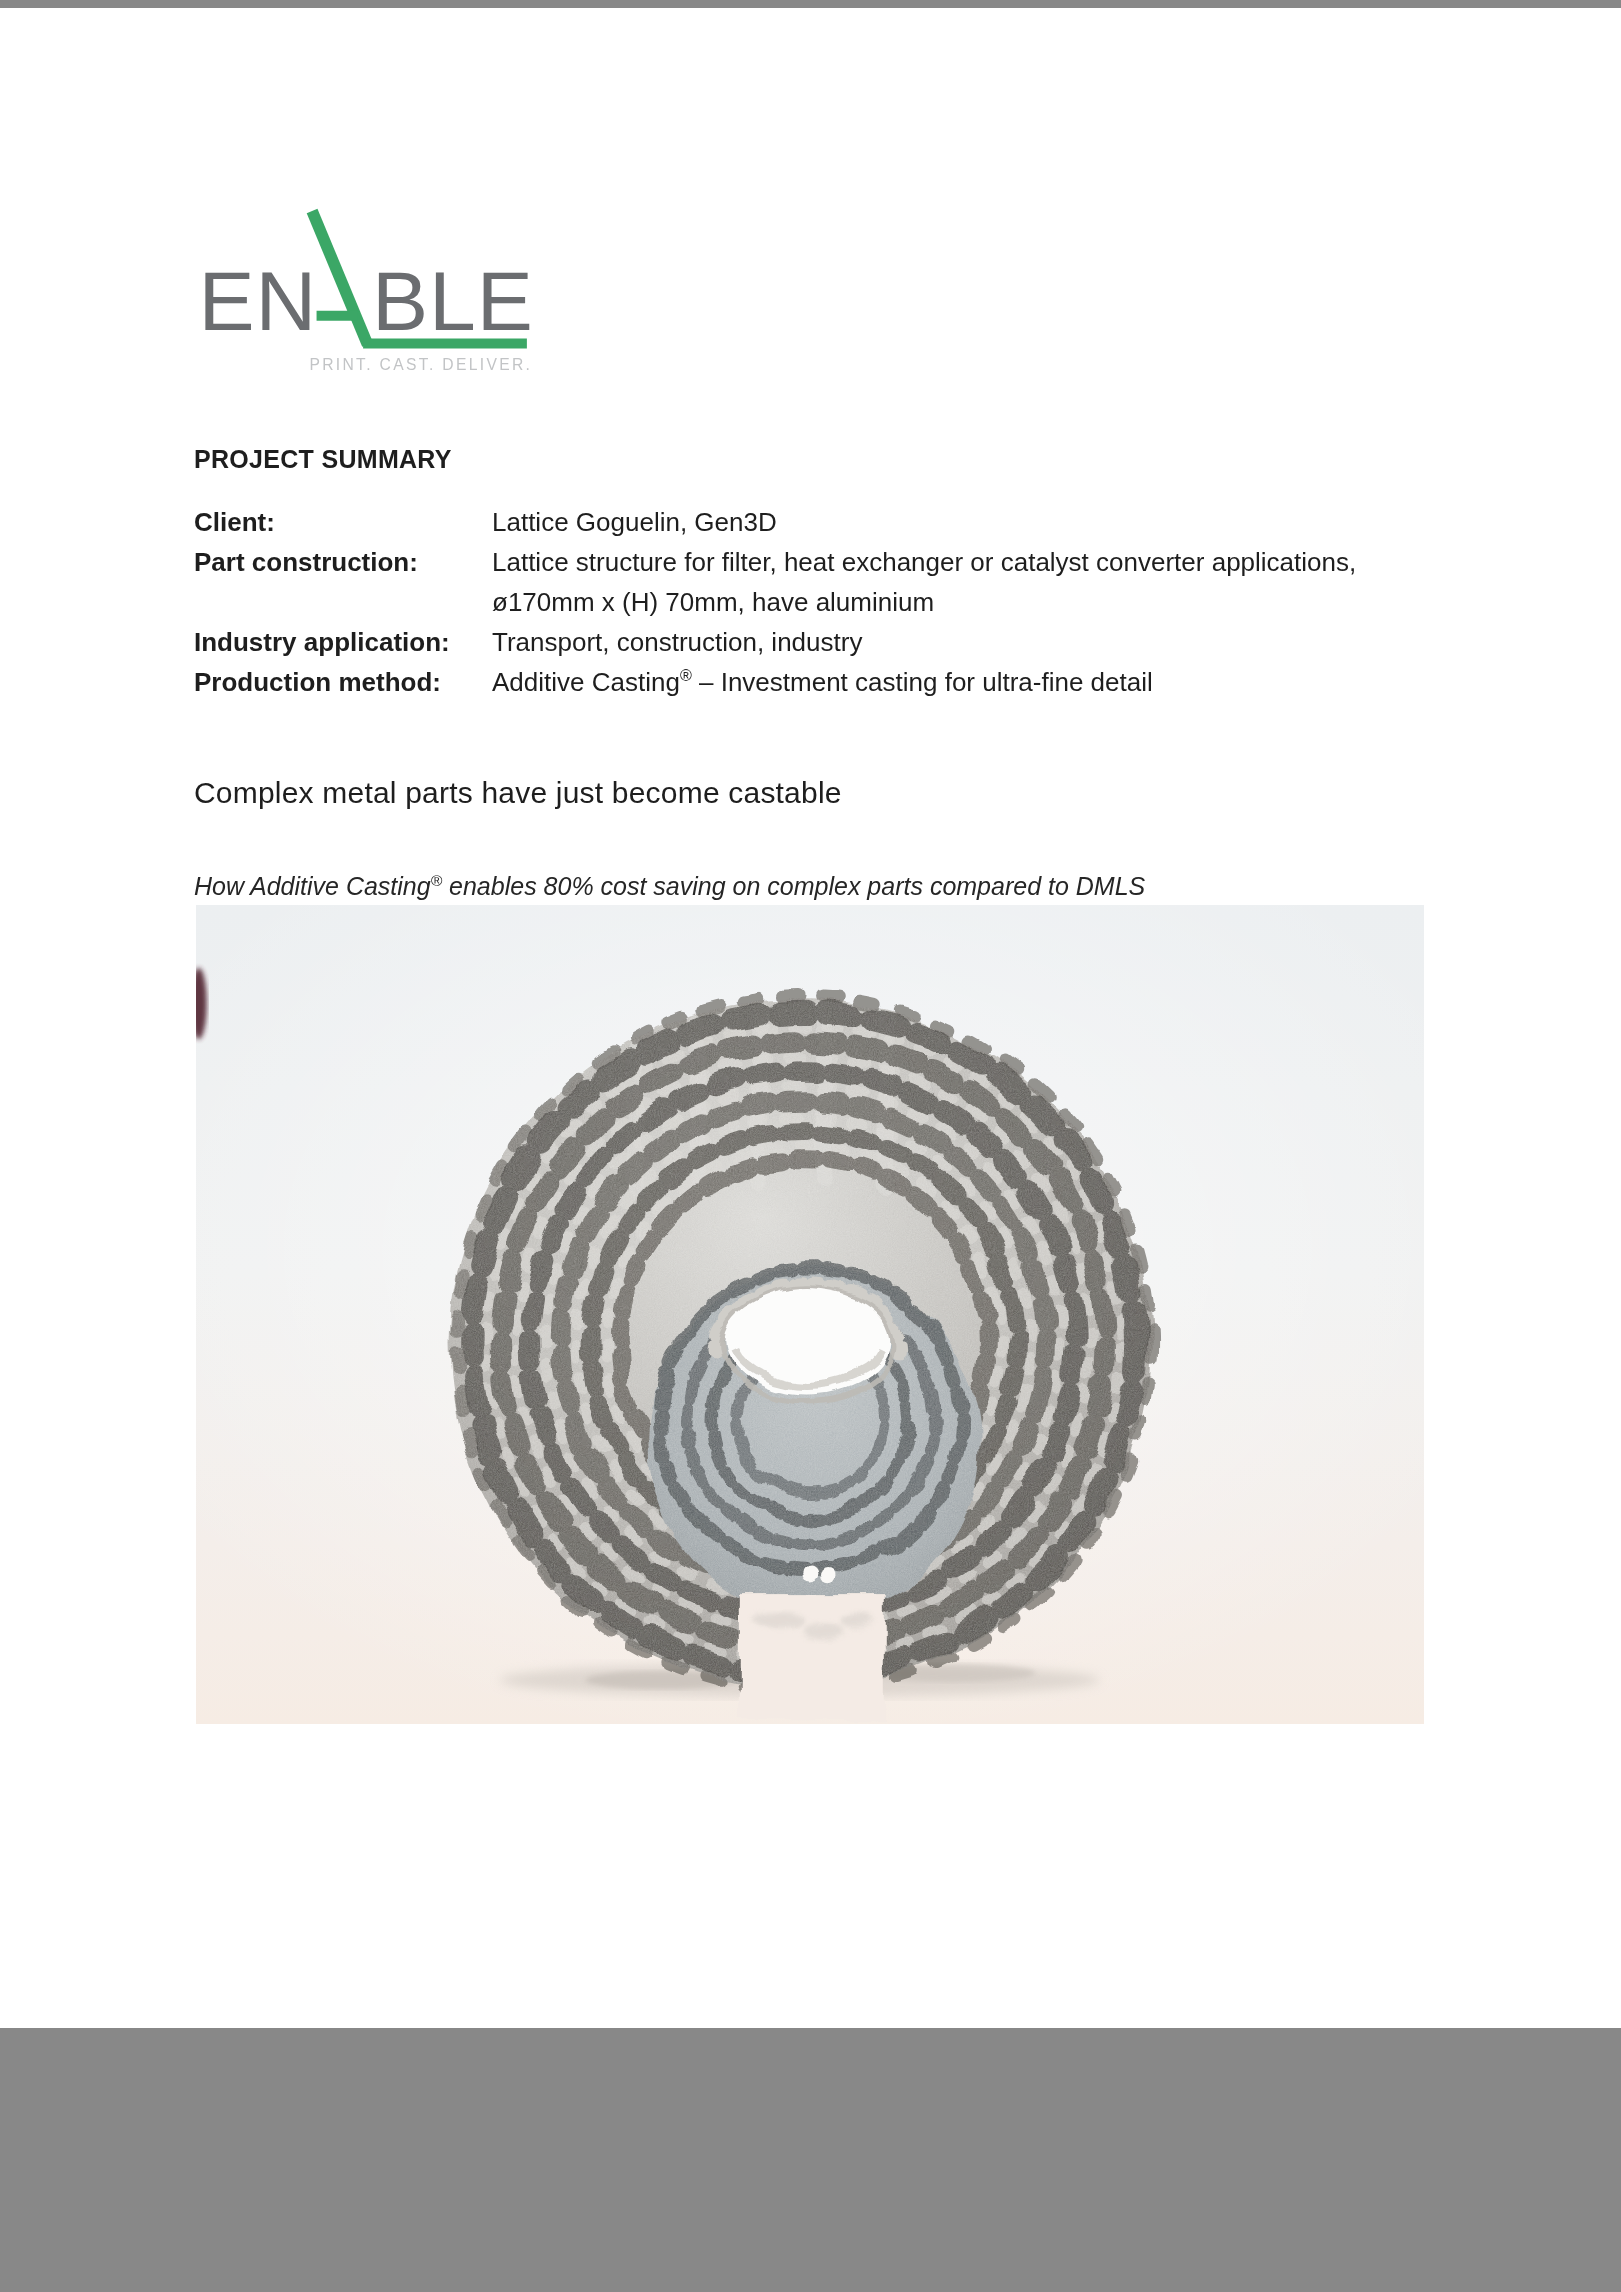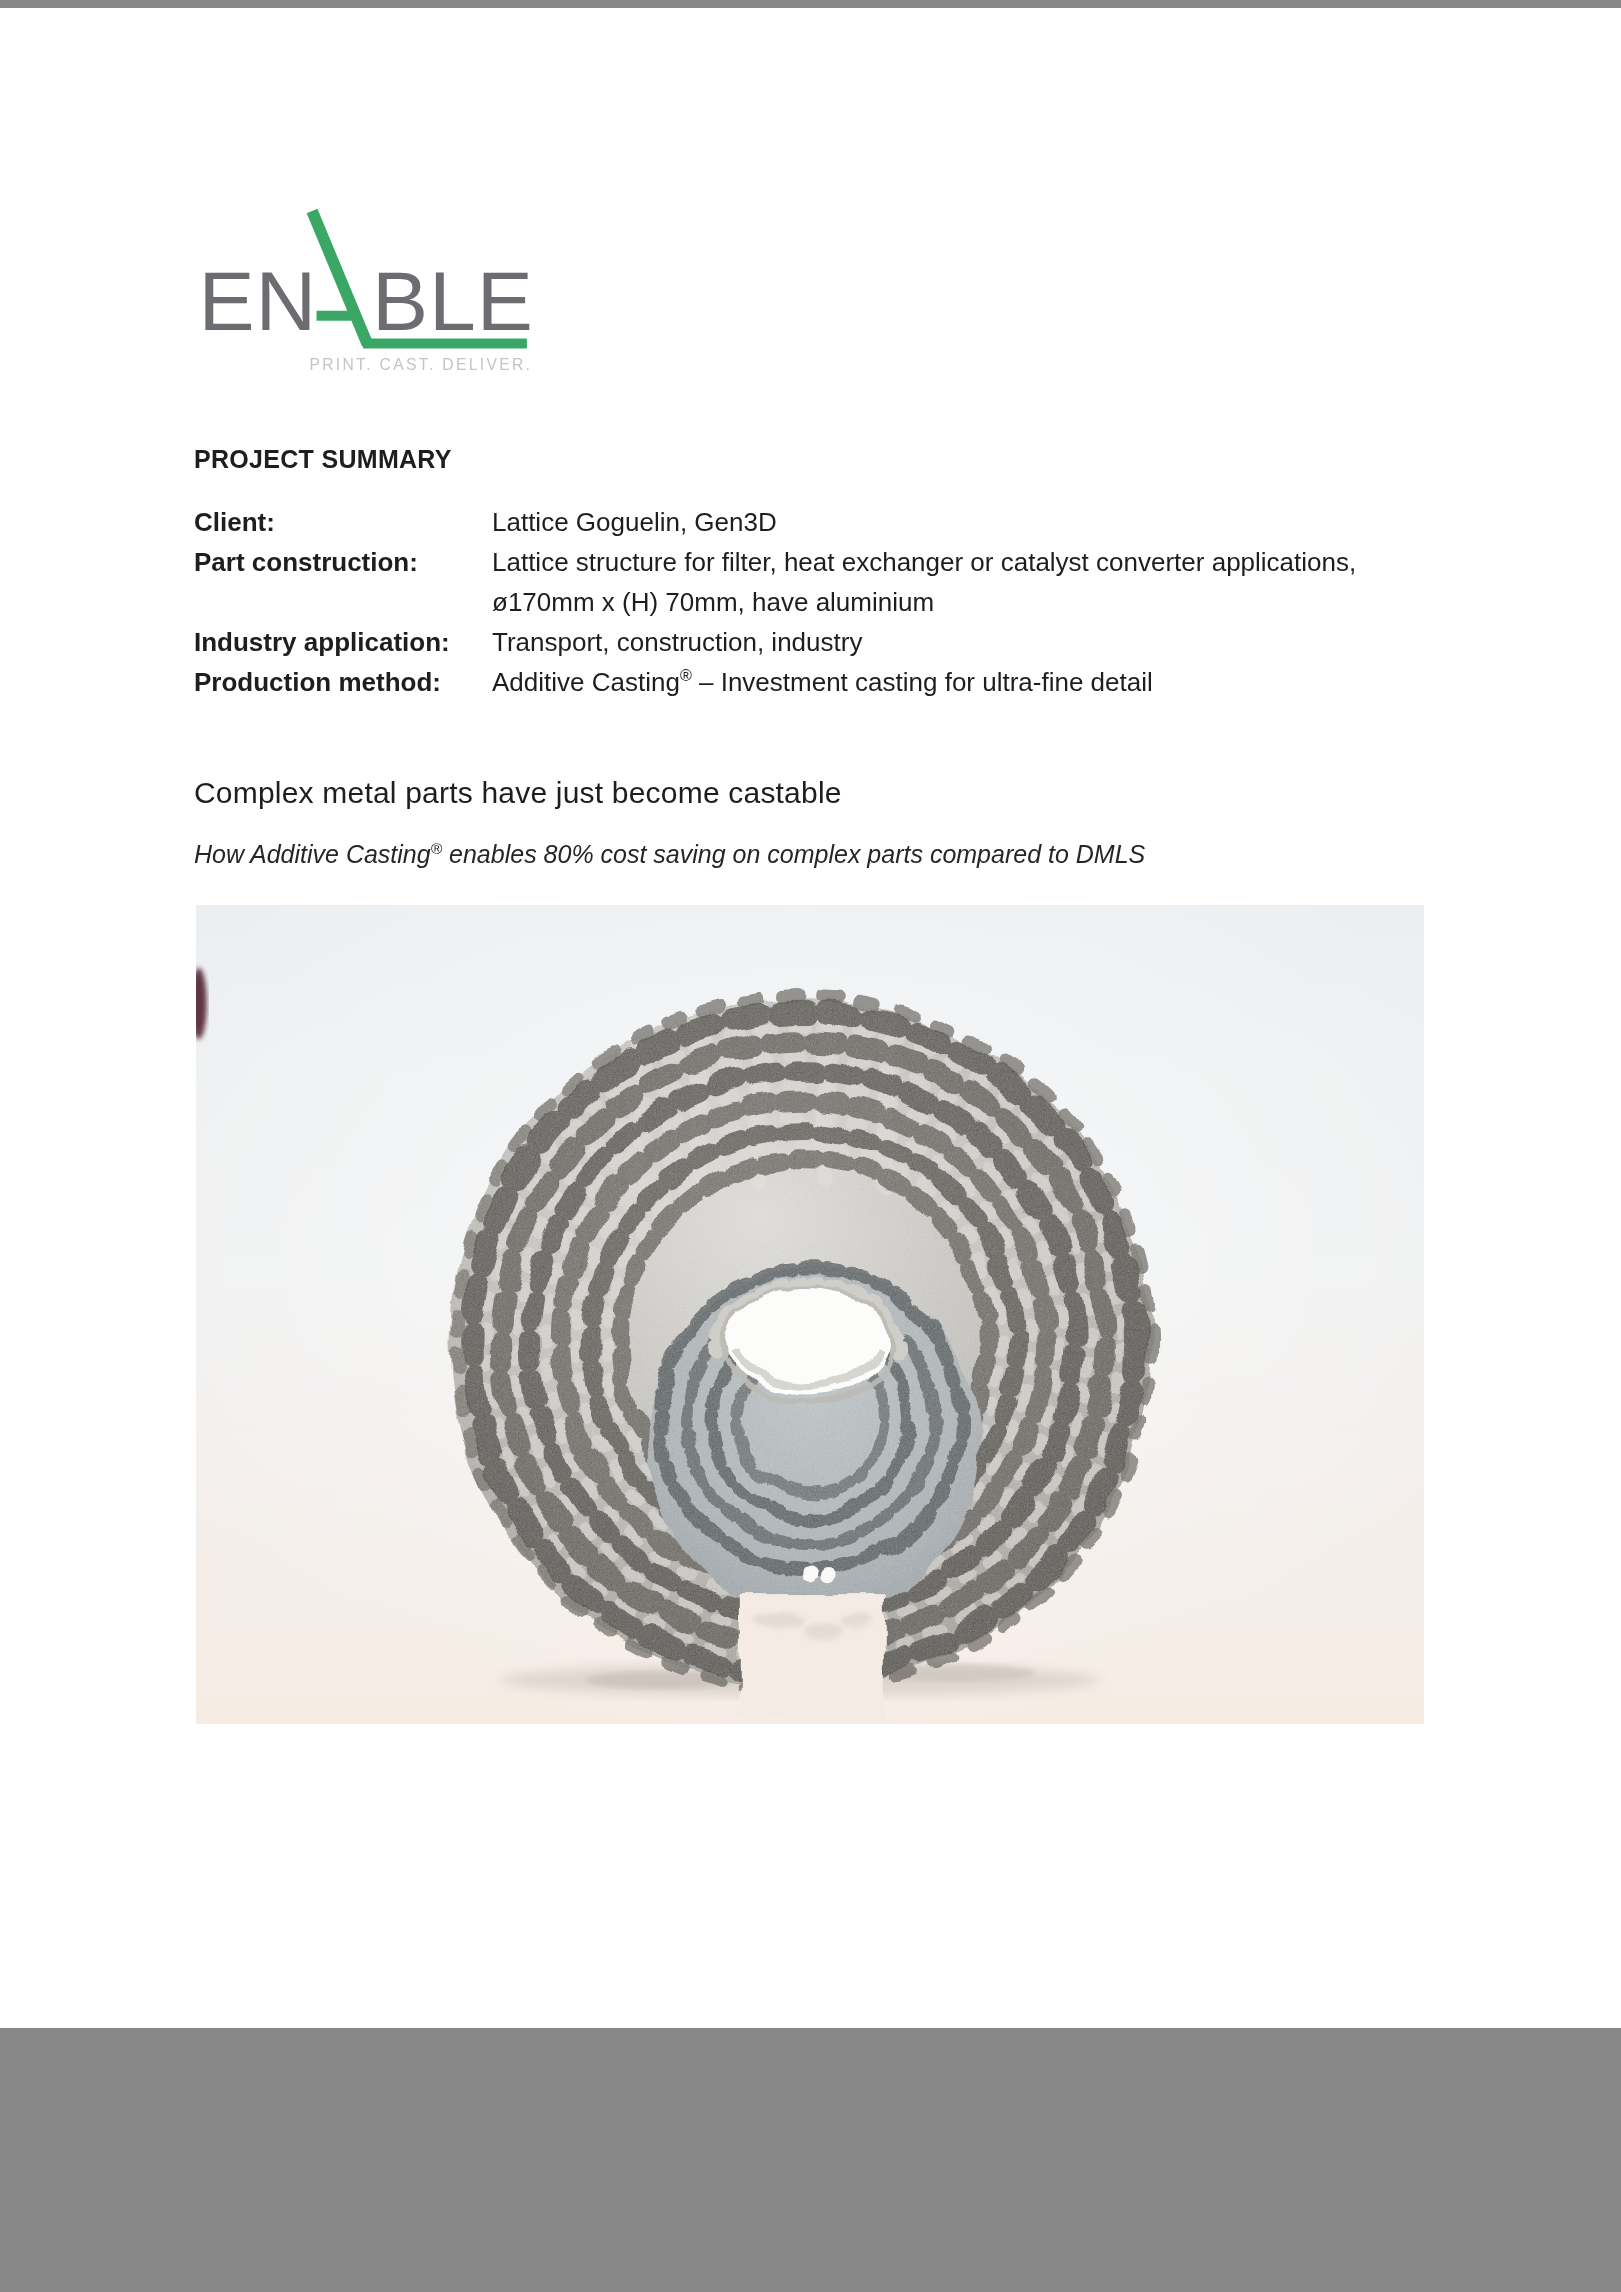--- a/index.html
+++ b/index.html
@@ -29,21 +29,21 @@
     font-size: 26px; font-weight: 700; line-height: 40px;
   }
   .spec-value { font-size: 26px; line-height: 40px; white-space: nowrap; }
   .spec-value sup { font-size: 0.62em; line-height: 0; }
 
   .article-heading {
     position: absolute; left: 194px; top: 768px;
     font-size: 30px; font-weight: 400; letter-spacing: 0.2px;
   }
   .article-subheading {
-    position: absolute; left: 194px; top: 832px;
+    position: absolute; left: 194px; top: 864px;
     font-size: 25px; font-style: italic; color: #262626;
   }
   .article-subheading sup { font-size: 0.62em; line-height: 0; }
 
   .photo-wrap {
     position: absolute; left: 196px; top: 897px;
     width: 1228px; height: 819px;
   }
   .photo-wrap svg { display: block; width: 100%; height: 100%; }
 </style>

